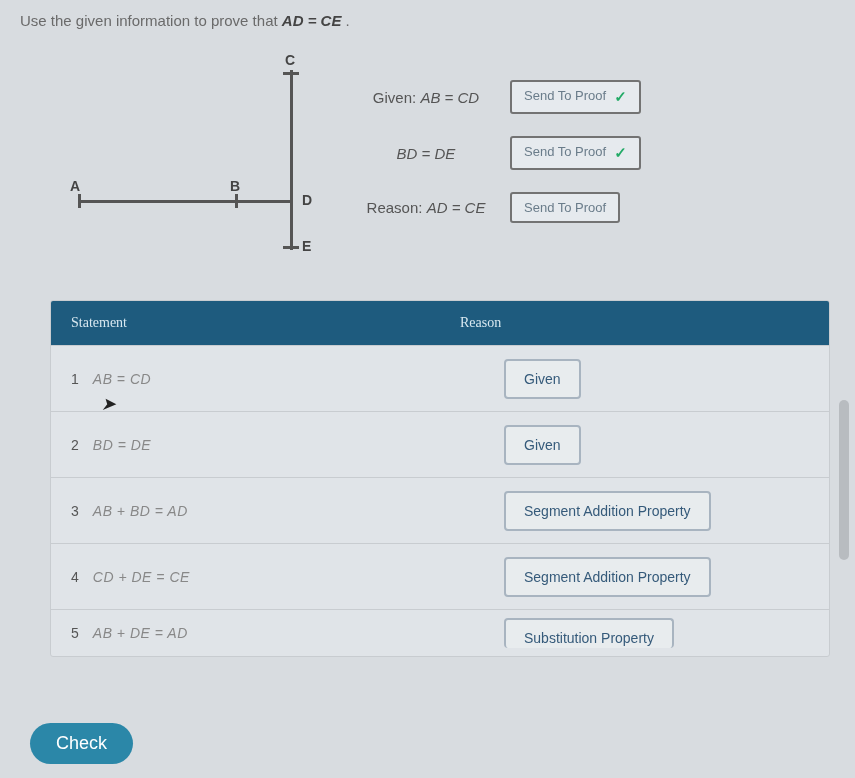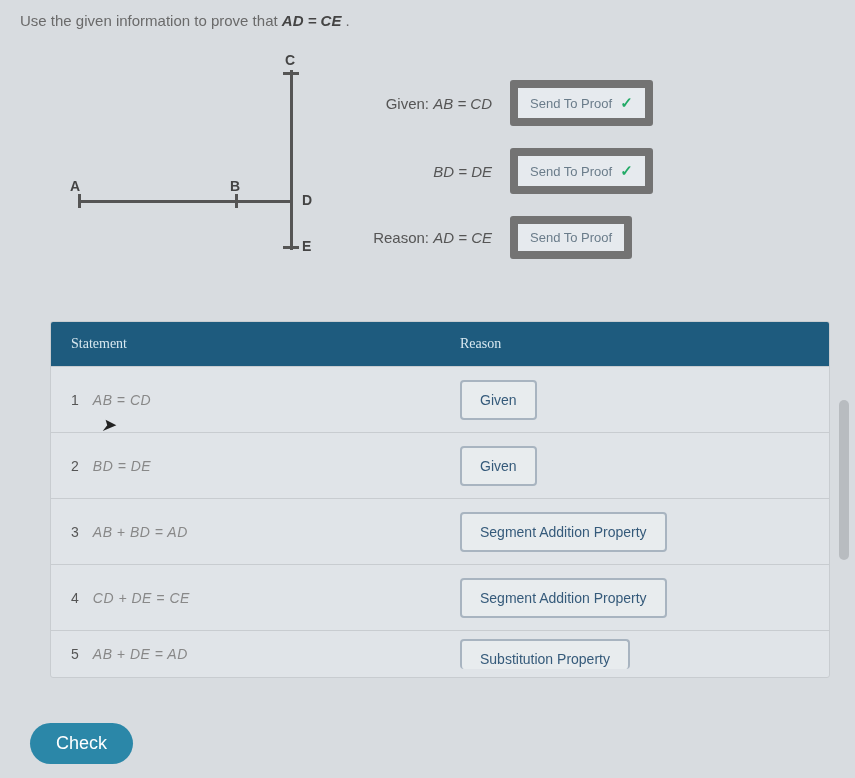--- a/index.html
+++ b/index.html
@@ -24,31 +24,30 @@
     .diagram .tick-c { position: absolute; left: 213px; top: 12px; width: 16px; height: 3px; background: #555; }
     .diagram .tick-e { position: absolute; left: 213px; top: 186px; width: 16px; height: 3px; background: #555; }
     .diagram .lbl { position: absolute; font-size: 14px; font-weight: bold; color: #444; }
     .diagram .lbl.a { left: 0px; top: 118px; }
     .diagram .lbl.b { left: 160px; top: 118px; }
     .diagram .lbl.c { left: 215px; top: -8px; }
     .diagram .lbl.d { left: 232px; top: 132px; }
     .diagram .lbl.e { left: 232px; top: 178px; }
     .givens { padding-top: 20px; }
     .given-row { display: flex; align-items: center; margin-bottom: 22px; }
-    .given-label { width: 150px; text-align: right; font-size: 15px; color: #555; padding-right: 18px; }
+    .given-label { width: 150px; text-align: center; font-size: 15px; color: #555; padding-right: 18px; }
     .given-label .eq { font-style: italic; }
     .stp-btn {
-      border: 8px solid #737373;
+      border: 2px solid #737373;
       background: #e6eaee;
       color: #6a7c8a;
       font-size: 13px;
       padding: 6px 12px;
       border-radius: 3px;
       display: inline-flex;
-      align-items: center;
       gap: 8px;
       cursor: pointer;
     }
     .check-icon { color: #2a6; font-weight: bold; font-size: 15px; }
     .proof-table {
       margin-left: 30px;
       width: 780px;
       border: 1px solid #c8ccd0;
       background: #e0e4e8;
       border-radius: 3px;
@@ -66,20 +65,21 @@
     .pt-row .col.reason { width: 50%; }
     .reason-box {
       display: inline-block;
       border: 2px solid #a8b4c0;
       background: #e8ecee;
       border-radius: 4px;
       padding: 10px 18px;
       color: #355a7a;
       font-size: 14px;
       cursor: pointer;
+      margin-left: 44px;
     }
     .cursor-icon {
       position: absolute;
       left: 8px;
       top: 22px;
       font-size: 18px;
       color: #222;
       pointer-events: none;
     }
     .check-btn {

